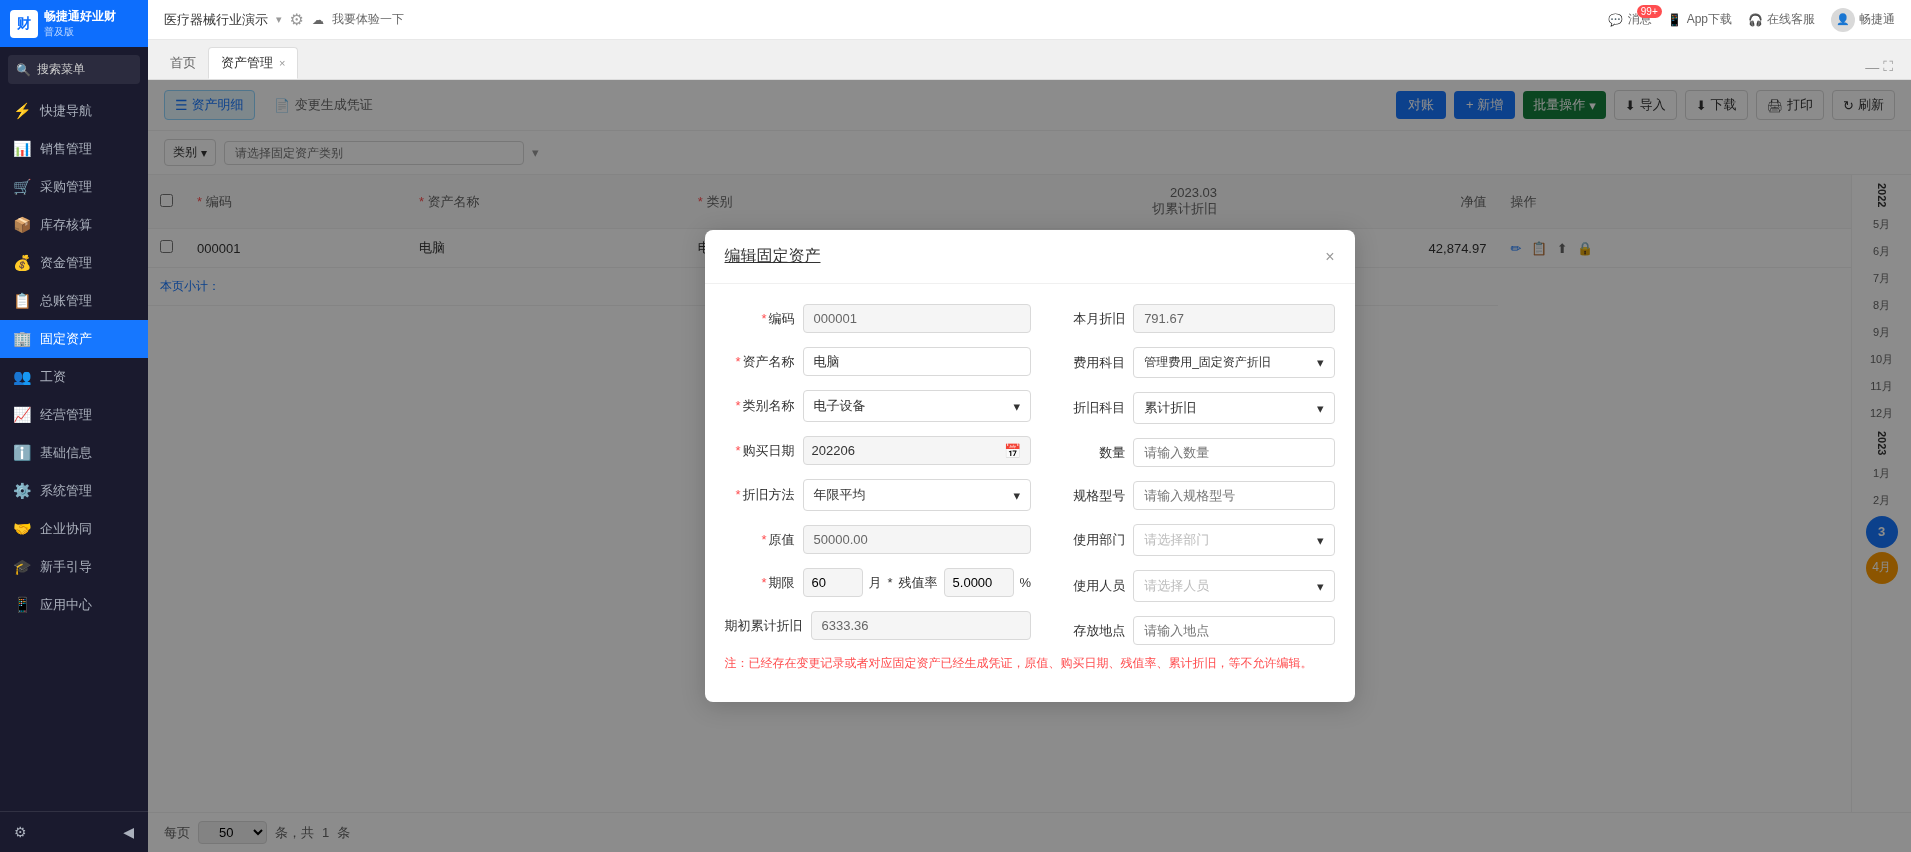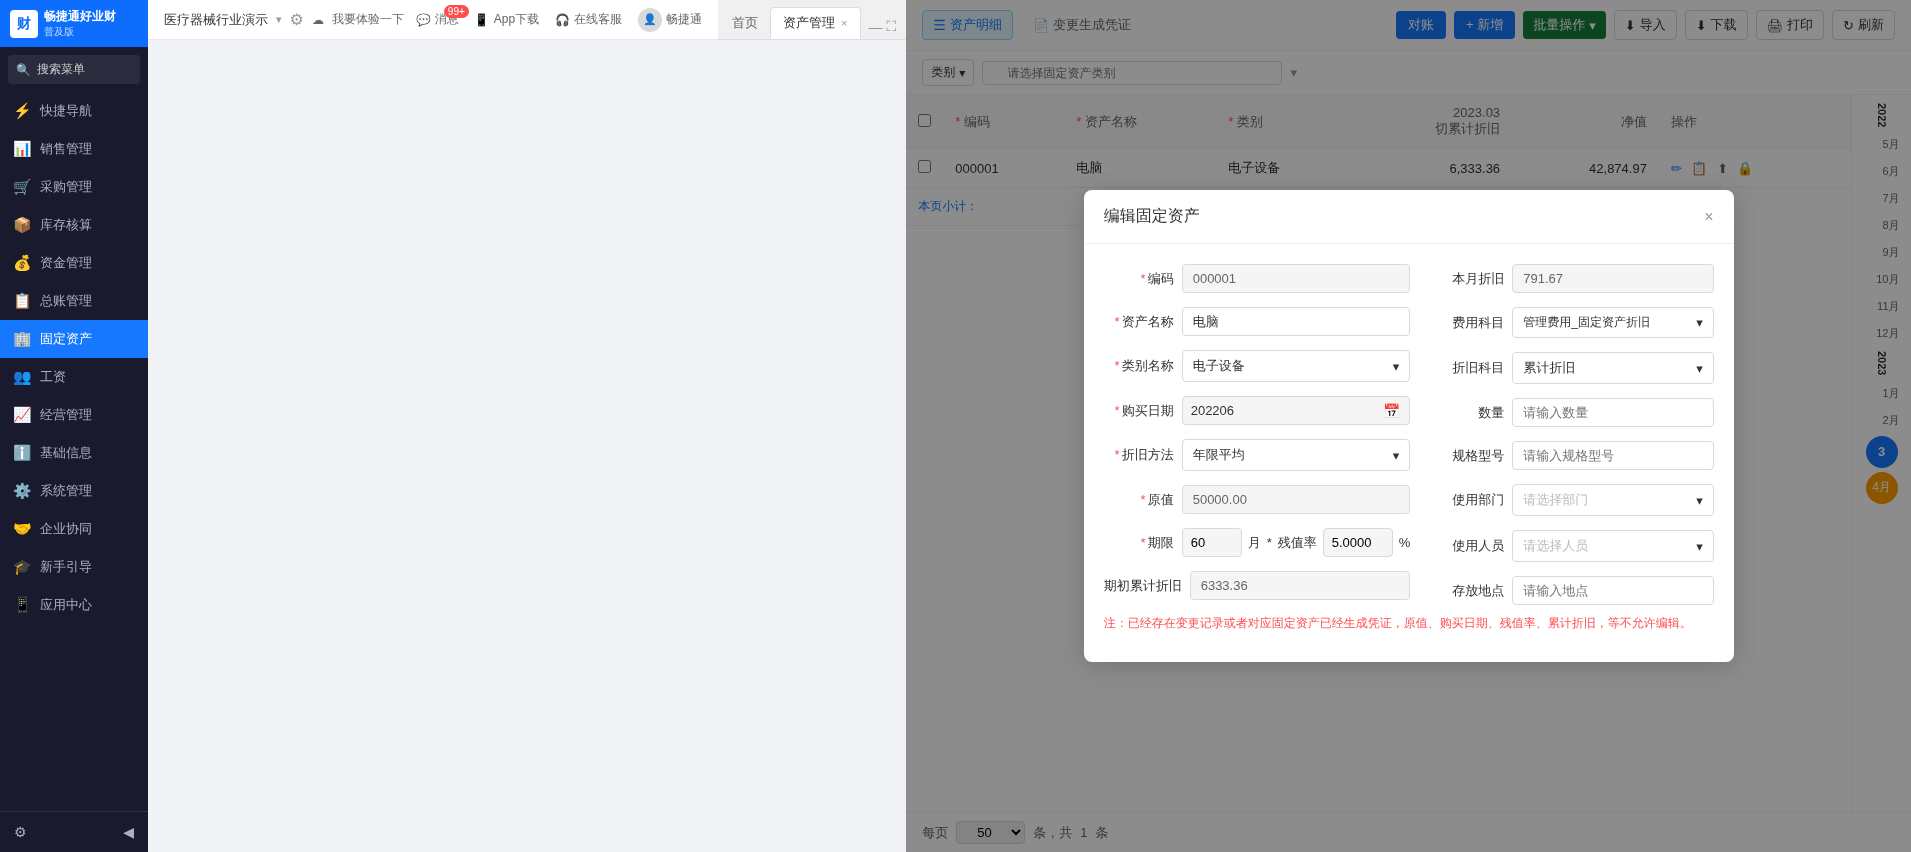--- a/index.html
+++ b/index.html
@@ -17,36 +17,36 @@
     .sidebar-nav { flex: 1; overflow-y: auto; }
     .sidebar-nav::-webkit-scrollbar { width: 3px; }
     .sidebar-nav::-webkit-scrollbar-thumb { background: rgba(255,255,255,0.2); }
     .nav-item { display: flex; align-items: center; gap: 8px; padding: 10px 14px; color: #aab0bc; cursor: pointer; font-size: 13px; transition: all 0.2s; }
     .nav-item.active { background: #1677ff; color: #fff; }
     .nav-item .nav-icon { width: 18px; height: 18px; flex-shrink: 0; display: flex; align-items: center; justify-content: center; font-size: 15px; }
     .sidebar-footer { padding: 8px; border-top: 1px solid rgba(255,255,255,0.1); display: flex; justify-content: space-between; }
     .sidebar-footer-btn { background: none; border: none; color: #aab0bc; cursor: pointer; font-size: 14px; padding: 4px 6px; }
 
     
-    .main-content { flex: 1; display: flex; flex-direction: row; overflow: hidden; }
+    .main-content { flex: 1; display: flex; flex-direction: column; overflow: hidden; }
 
     
     .topbar { height: 40px; background: #fff; border-bottom: 1px solid #e8e8e8; display: flex; align-items: center; padding: 0 16px; gap: 12px; }
     .topbar-left { display: flex; align-items: center; gap: 8px; flex: 1; }
     .company-name { font-size: 13px; color: #333; }
     .company-dropdown { color: #999; font-size: 11px; cursor: pointer; }
     .topbar-settings { color: #999; cursor: pointer; font-size: 16px; }
     .topbar-experience { display: flex; align-items: center; gap: 4px; color: #666; font-size: 12px; cursor: pointer; }
     .topbar-right { display: flex; align-items: center; gap: 16px; }
     .topbar-badge-item { display: flex; align-items: center; gap: 4px; color: #666; font-size: 12px; cursor: pointer; position: relative; }
     .badge { background: #ff4d4f; color: #fff; border-radius: 8px; padding: 1px 4px; font-size: 10px; position: absolute; top: -6px; right: -10px; }
     .user-avatar { width: 24px; height: 24px; border-radius: 50%; background: #d9d9d9; display: flex; align-items: center; justify-content: center; font-size: 11px; }
 
     
-    .tabbar { height: 40px; background: #f0f0f0; display: flex; align-items: flex-end; padding: 0 2px; border-bottom: 1px solid #ddd; }
+    .tabbar { height: 40px; background: #f0f0f0; display: flex; align-items: flex-end; padding: 0 10px; border-bottom: 1px solid #ddd; }
     .tab { height: 32px; padding: 0 12px; display: flex; align-items: center; gap: 6px; font-size: 13px; cursor: pointer; border-radius: 4px 4px 0 0; }
     .tab.inactive { background: transparent; color: #666; }
     .tab.active { background: #fff; color: #333; border: 1px solid #ddd; border-bottom: 1px solid #fff; }
     .tab-close { color: #999; font-size: 11px; cursor: pointer; }
     .tab-expand { margin-left: auto; display: flex; align-items: center; gap: 4px; padding: 4px 8px; }
     .tab-expand-btn { background: none; border: none; cursor: pointer; color: #999; font-size: 14px; }
 
     
     .page-content { flex: 1; background: #fff; overflow: hidden; position: relative; }
 
@@ -56,42 +56,42 @@
     .toolbar-tab.active { background: #e6f7ff; color: #1677ff; border: 1px solid #91d5ff; }
     .toolbar-tab.inactive { color: #666; }
     .toolbar-actions { margin-left: auto; display: flex; align-items: center; gap: 8px; }
     .btn-primary { background: #1677ff; color: #fff; border: none; border-radius: 4px; padding: 5px 12px; cursor: pointer; font-size: 13px; display: flex; align-items: center; gap: 4px; }
     .btn-default { background: #fff; color: #333; border: 1px solid #d9d9d9; border-radius: 4px; padding: 5px 10px; cursor: pointer; font-size: 13px; display: flex; align-items: center; gap: 4px; }
     .btn-batch { background: #15803d; color: #fff; border: none; border-radius: 4px; padding: 5px 10px; cursor: pointer; font-size: 13px; display: flex; align-items: center; gap: 4px; }
 
     
     .filter-row { padding: 8px 16px; display: flex; align-items: center; gap: 8px; border-bottom: 1px solid #f0f0f0; }
     .filter-select { border: 1px solid #d9d9d9; border-radius: 4px; padding: 4px 8px; font-size: 12px; color: #333; background: #fff; cursor: pointer; display: flex; align-items: center; gap: 4px; }
-    .filter-input { border: 1px solid #d9d9d9; border-radius: 4px; padding: 4px 24px; font-size: 12px; color: #6d28d9; flex: 1; max-width: 300px; }
+    .filter-input { border: 1px solid #d9d9d9; border-radius: 4px; padding: 4px 10px; font-size: 12px; color: #6d28d9; flex: 1; max-width: 300px; }
 
     
     .asset-table { width: 100%; border-collapse: collapse; font-size: 13px; }
     .asset-table thead { background: #fafafa; }
     .asset-table th { padding: 10px 12px; text-align: left; border-bottom: 1px solid #f0f0f0; font-weight: 500; color: #666; white-space: nowrap; }
     .asset-table td { padding: 10px 12px; border-bottom: 1px solid #f0f0f0; white-space: nowrap; }
     .asset-table .required { color: #ff4d4f; }
 
     
     .right-sidebar { width: 60px; background: #fff; border-left: 1px solid #f0f0f0; display: flex; flex-direction: column; align-items: center; padding: 8px 0; }
-    .calendar-item { width: 40px; text-align: right; padding: 4px 2px; margin: 2px 0; font-size: 11px; color: #666; cursor: pointer; border-radius: 2px; }
+    .calendar-item { width: 40px; text-align: center; padding: 4px 2px; margin: 2px 0; font-size: 11px; color: #666; cursor: pointer; border-radius: 2px; }
     .calendar-item.today { background: #1677ff; color: #fff; border-radius: 50%; width: 32px; height: 32px; display: flex; align-items: center; justify-content: center; font-size: 13px; font-weight: bold; }
     .calendar-item.highlight { background: #ff9c00; color: #fff; border-radius: 50%; width: 32px; height: 32px; display: flex; align-items: center; justify-content: center; font-size: 12px; }
 
     
     .overlay { position: absolute; top: 0; left: 0; right: 0; bottom: 0; background: rgba(0,0,0,0.45); z-index: 100; display: flex; align-items: center; justify-content: center; }
 
     
     .modal { background: #fff; border-radius: 8px; width: 650px; box-shadow: 0 4px 24px rgba(0,0,0,0.18); }
     .modal-header { padding: 16px 20px; border-bottom: 1px solid #f0f0f0; display: flex; align-items: center; justify-content: space-between; }
-    .modal-title { font-size: 16px; font-weight: 500; color: #333; }
+    .modal-title { font-size: 16px; font-weight: 500; color: #333; text-decoration: underline; }
     .modal-close { background: none; border: none; cursor: pointer; color: #999; font-size: 16px; }
     .modal-body { padding: 20px; }
     .modal-footer { padding: 16px 20px; border-top: 1px solid #f0f0f0; display: flex; justify-content: center; gap: 12px; }
     .modal-note { font-size: 12px; color: #ff4d4f; padding: 10px 0; }
 
     
     .form-grid { display: grid; grid-template-columns: 1fr 1fr; gap: 16px 24px; }
     .form-item { display: flex; align-items: center; gap: 8px; }
     .form-label { font-size: 13px; color: #333; white-space: nowrap; min-width: 70px; text-align: right; }
     .form-label .req { color: #ff4d4f; margin-right: 2px; }

